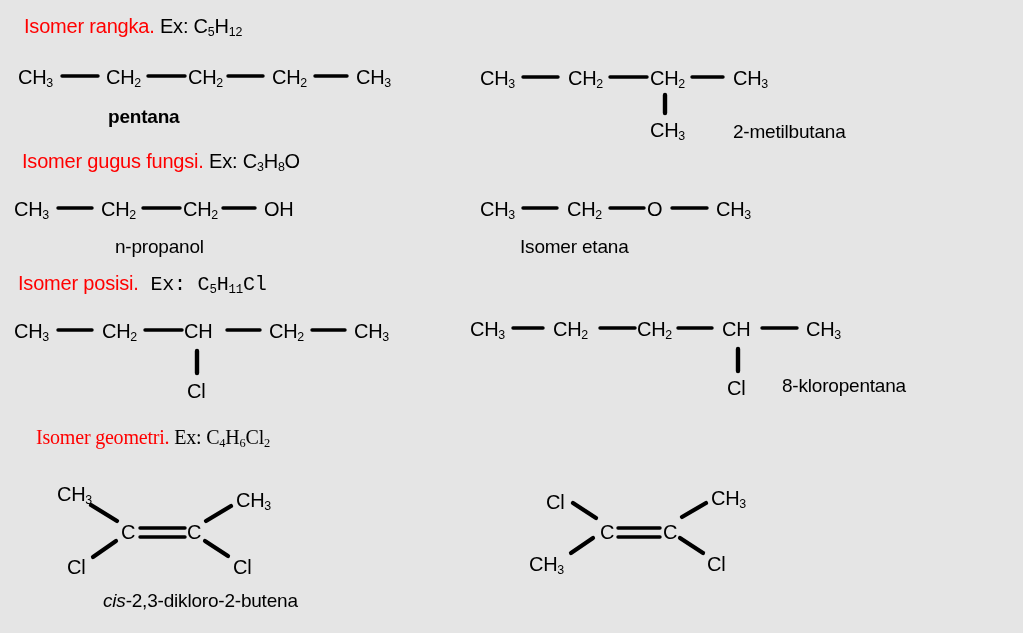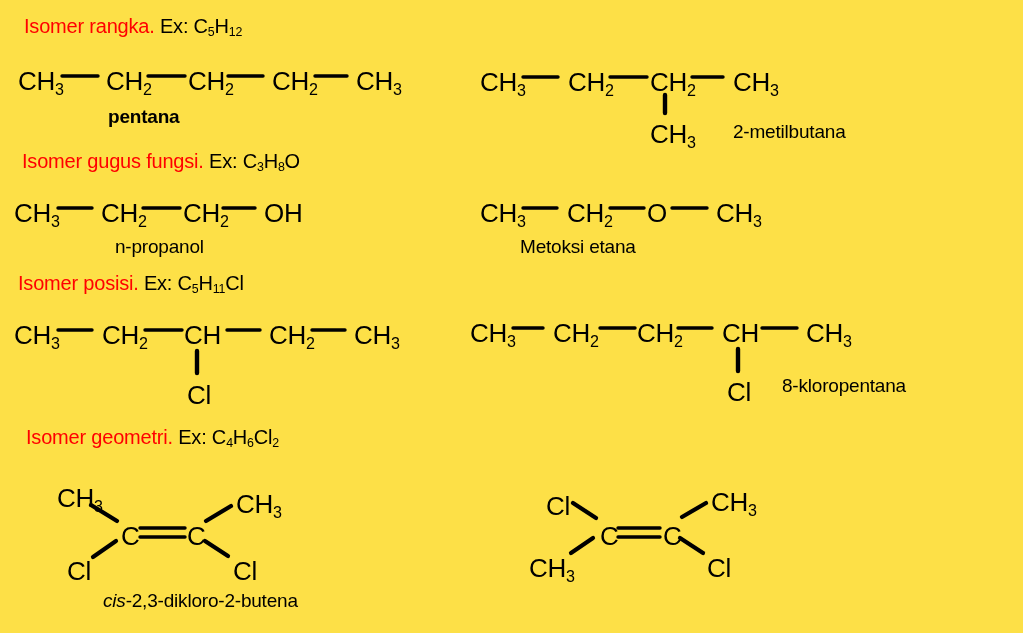--- a/index.html
+++ b/index.html
@@ -1,38 +1,38 @@
 <!DOCTYPE html>
 <html><head>
 <meta charset="utf-8">
 <style>
   html, body { margin: 0; padding: 0; background: #ffffff; }
   #slide-canvas {
     position: relative;
     width: 1023px;
     height: 633px;
-    background: #fde047;
+    background: #e5e5e5;
     font-family: "Liberation Sans", sans-serif;
     color: #000000;
     overflow: hidden;
   }
   #bond-layer {
     position: absolute;
     left: 0; top: 0;
     width: 1023px; height: 633px;
   }
   .heading {
     position: absolute;
     font-size: 20px;
     white-space: nowrap;
     letter-spacing: -0.2px;
   }
   .atom {
     position: absolute;
-    font-size: 26px;
+    font-size: 20px;
     white-space: nowrap;
     letter-spacing: -0.3px;
   }
   .slabel {
     position: absolute;
     font-size: 19px;
     white-space: nowrap;
     letter-spacing: -0.2px;
   }
   sub {
@@ -79,22 +79,22 @@
       <line x1="140" y1="537" x2="185" y2="537" stroke="#000000" stroke-width="3.4" stroke-linecap="round"></line>
       <line x1="573" y1="503" x2="596" y2="518" stroke="#000000" stroke-width="4.2" stroke-linecap="round"></line>
       <line x1="682" y1="517" x2="706" y2="503" stroke="#000000" stroke-width="4.2" stroke-linecap="round"></line>
       <line x1="593" y1="538" x2="571" y2="553" stroke="#000000" stroke-width="4.2" stroke-linecap="round"></line>
       <line x1="680" y1="538" x2="703" y2="553" stroke="#000000" stroke-width="4.2" stroke-linecap="round"></line>
       <line x1="618" y1="528" x2="660" y2="528" stroke="#000000" stroke-width="3.4" stroke-linecap="round"></line>
       <line x1="618" y1="537" x2="660" y2="537" stroke="#000000" stroke-width="3.4" stroke-linecap="round"></line>
     </svg>
 <div class="heading" style="left: 24px; top: 15px;"><span style="color: rgb(255, 0, 0);">Isomer rangka.</span><span style="color: rgb(0, 0, 0);"> Ex: C<sub>5</sub>H<sub>12</sub></span></div>
     <div class="heading" style="left: 22px; top: 150px;"><span style="color: rgb(255, 0, 0);">Isomer gugus fungsi.</span><span style="color: rgb(0, 0, 0);"> Ex: C<sub>3</sub>H<sub>8</sub>O</span></div>
-    <div class="heading" style="left: 18px; top: 272px;"><span style="color: rgb(255, 0, 0);">Isomer posisi.</span><span style="color: rgb(0, 0, 0);"> Ex: C<sub>5</sub>H<sub>11</sub>Cl</span></div>
-    <div class="heading" style="left: 26px; top: 426px;"><span style="color: rgb(255, 0, 0);">Isomer geometri.</span><span style="color: rgb(0, 0, 0);"> Ex: C<sub>4</sub>H<sub>6</sub>Cl<sub>2</sub></span></div>
+    <div class="heading" style="left: 18px; top: 272px;"><span style="color: rgb(255, 0, 0);">Isomer posisi.</span><span style="color: rgb(0, 0, 0); font-family: Liberation Mono, monospace;"> Ex: C<sub>5</sub>H<sub>11</sub>Cl</span></div>
+    <div class="heading" style="left: 36px; top: 426px; font-family: Liberation Serif, serif;"><span style="color: rgb(255, 0, 0);">Isomer geometri.</span><span style="color: rgb(0, 0, 0);"> Ex: C<sub>4</sub>H<sub>6</sub>Cl<sub>2</sub></span></div>
     <span class="atom" style="left: 18px; top: 66px;">CH<sub>3</sub></span>
     <span class="atom" style="left: 106px; top: 66px;">CH<sub>2</sub></span>
     <span class="atom" style="left: 188px; top: 66px;">CH<sub>2</sub></span>
     <span class="atom" style="left: 272px; top: 66px;">CH<sub>2</sub></span>
     <span class="atom" style="left: 356px; top: 66px;">CH<sub>3</sub></span>
     <span class="slabel" style="left: 108px; top: 106px; font-weight: bold;">pentana</span>
     <span class="atom" style="left: 480px; top: 67px;">CH<sub>3</sub></span>
     <span class="atom" style="left: 568px; top: 67px;">CH<sub>2</sub></span>
     <span class="atom" style="left: 650px; top: 67px;">CH<sub>2</sub></span>
     <span class="atom" style="left: 733px; top: 67px;">CH<sub>3</sub></span>
@@ -102,21 +102,21 @@
     <span class="slabel" style="left: 733px; top: 121px;">2-metilbutana</span>
     <span class="atom" style="left: 14px; top: 198px;">CH<sub>3</sub></span>
     <span class="atom" style="left: 101px; top: 198px;">CH<sub>2</sub></span>
     <span class="atom" style="left: 183px; top: 198px;">CH<sub>2</sub></span>
     <span class="atom" style="left: 264px; top: 198px;">OH</span>
     <span class="slabel" style="left: 115px; top: 236px;">n-propanol</span>
     <span class="atom" style="left: 480px; top: 198px;">CH<sub>3</sub></span>
     <span class="atom" style="left: 567px; top: 198px;">CH<sub>2</sub></span>
     <span class="atom" style="left: 647px; top: 198px;">O</span>
     <span class="atom" style="left: 716px; top: 198px;">CH<sub>3</sub></span>
-    <span class="slabel" style="left: 520px; top: 236px;">Metoksi etana</span>
+    <span class="slabel" style="left: 520px; top: 236px;">Isomer etana</span>
     <span class="atom" style="left: 14px; top: 320px;">CH<sub>3</sub></span>
     <span class="atom" style="left: 102px; top: 320px;">CH<sub>2</sub></span>
     <span class="atom" style="left: 184px; top: 320px;">CH</span>
     <span class="atom" style="left: 269px; top: 320px;">CH<sub>2</sub></span>
     <span class="atom" style="left: 354px; top: 320px;">CH<sub>3</sub></span>
     <span class="atom" style="left: 187px; top: 380px;">Cl</span>
     <span class="atom" style="left: 470px; top: 318px;">CH<sub>3</sub></span>
     <span class="atom" style="left: 553px; top: 318px;">CH<sub>2</sub></span>
     <span class="atom" style="left: 637px; top: 318px;">CH<sub>2</sub></span>
     <span class="atom" style="left: 722px; top: 318px;">CH</span>

